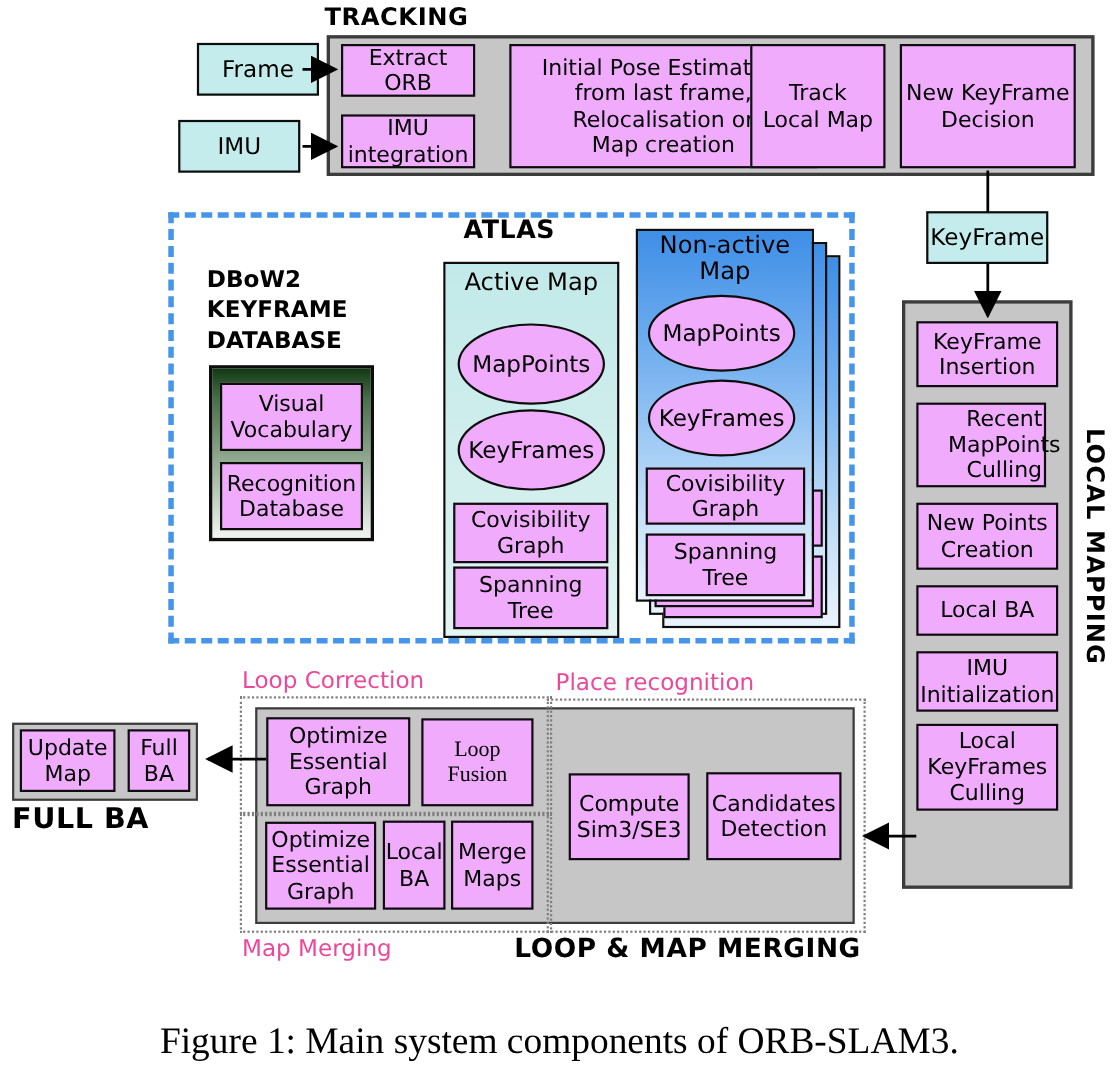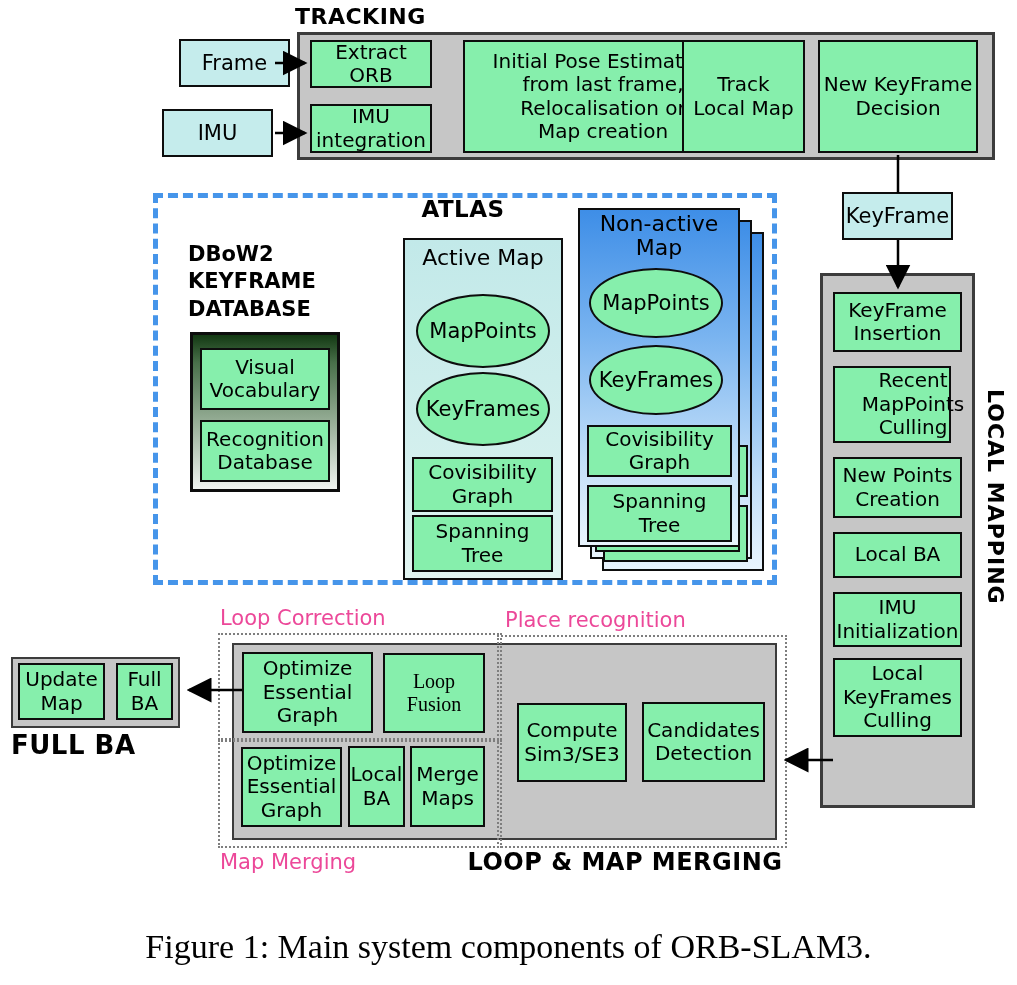--- a/index.html
+++ b/index.html
@@ -3,21 +3,21 @@
 <meta charset="utf-8">
 <style>
   html,body{margin:0;padding:0;background:#fff;}
   #canvas{
     position:relative;width:1017px;height:985px;background:#fff;
     font-family:"DejaVu Sans", sans-serif;color:#000;overflow:hidden;
   }
   .abs{position:absolute;box-sizing:border-box;}
   .flexc{display:flex;align-items:center;justify-content:center;text-align:center;}
   .pre{white-space:pre-line;}
-  .wbox{background:#86efac;border:2px solid #0d0d0d;font-size:20px;line-height:1.17;}
+  .wbox{background:#f0abfc;border:2px solid #0d0d0d;font-size:20px;line-height:1.17;}
   .gray{background:#c6c6c6;border:3px solid #3c3c3c;}
   .teal{background:#c5ecec;border:2px solid #0d0d0d;font-size:21px;}
   .ellipse{border-radius:50%;font-size:21px;}
   .bigtitle{font-weight:bold;font-size:22px;letter-spacing:0.5px;}
   .greenbox{background:linear-gradient(180deg,#133913 0%,#49704a 18%,#9db39d 60%,#f1f5f1 100%);border:3px solid #0d0d0d;}
   .activemap{background:linear-gradient(180deg,#c2e9e9 0%,#d5f0ee 70%,#e3f5f2 100%);border:2px solid #0d0d0d;}
   .bluemap{background:linear-gradient(180deg,#3e8ee7 0%,#7ab4f0 38%,#c3dff8 75%,#e9f4fd 100%);border:2px solid #0d0d0d;}
   .dashblue{border:5px dashed #4695ea;}
   .dotrect{border:2px dotted #7e7e7e;}
   .seclabel{color:#ec4899;font-size:21px;}

